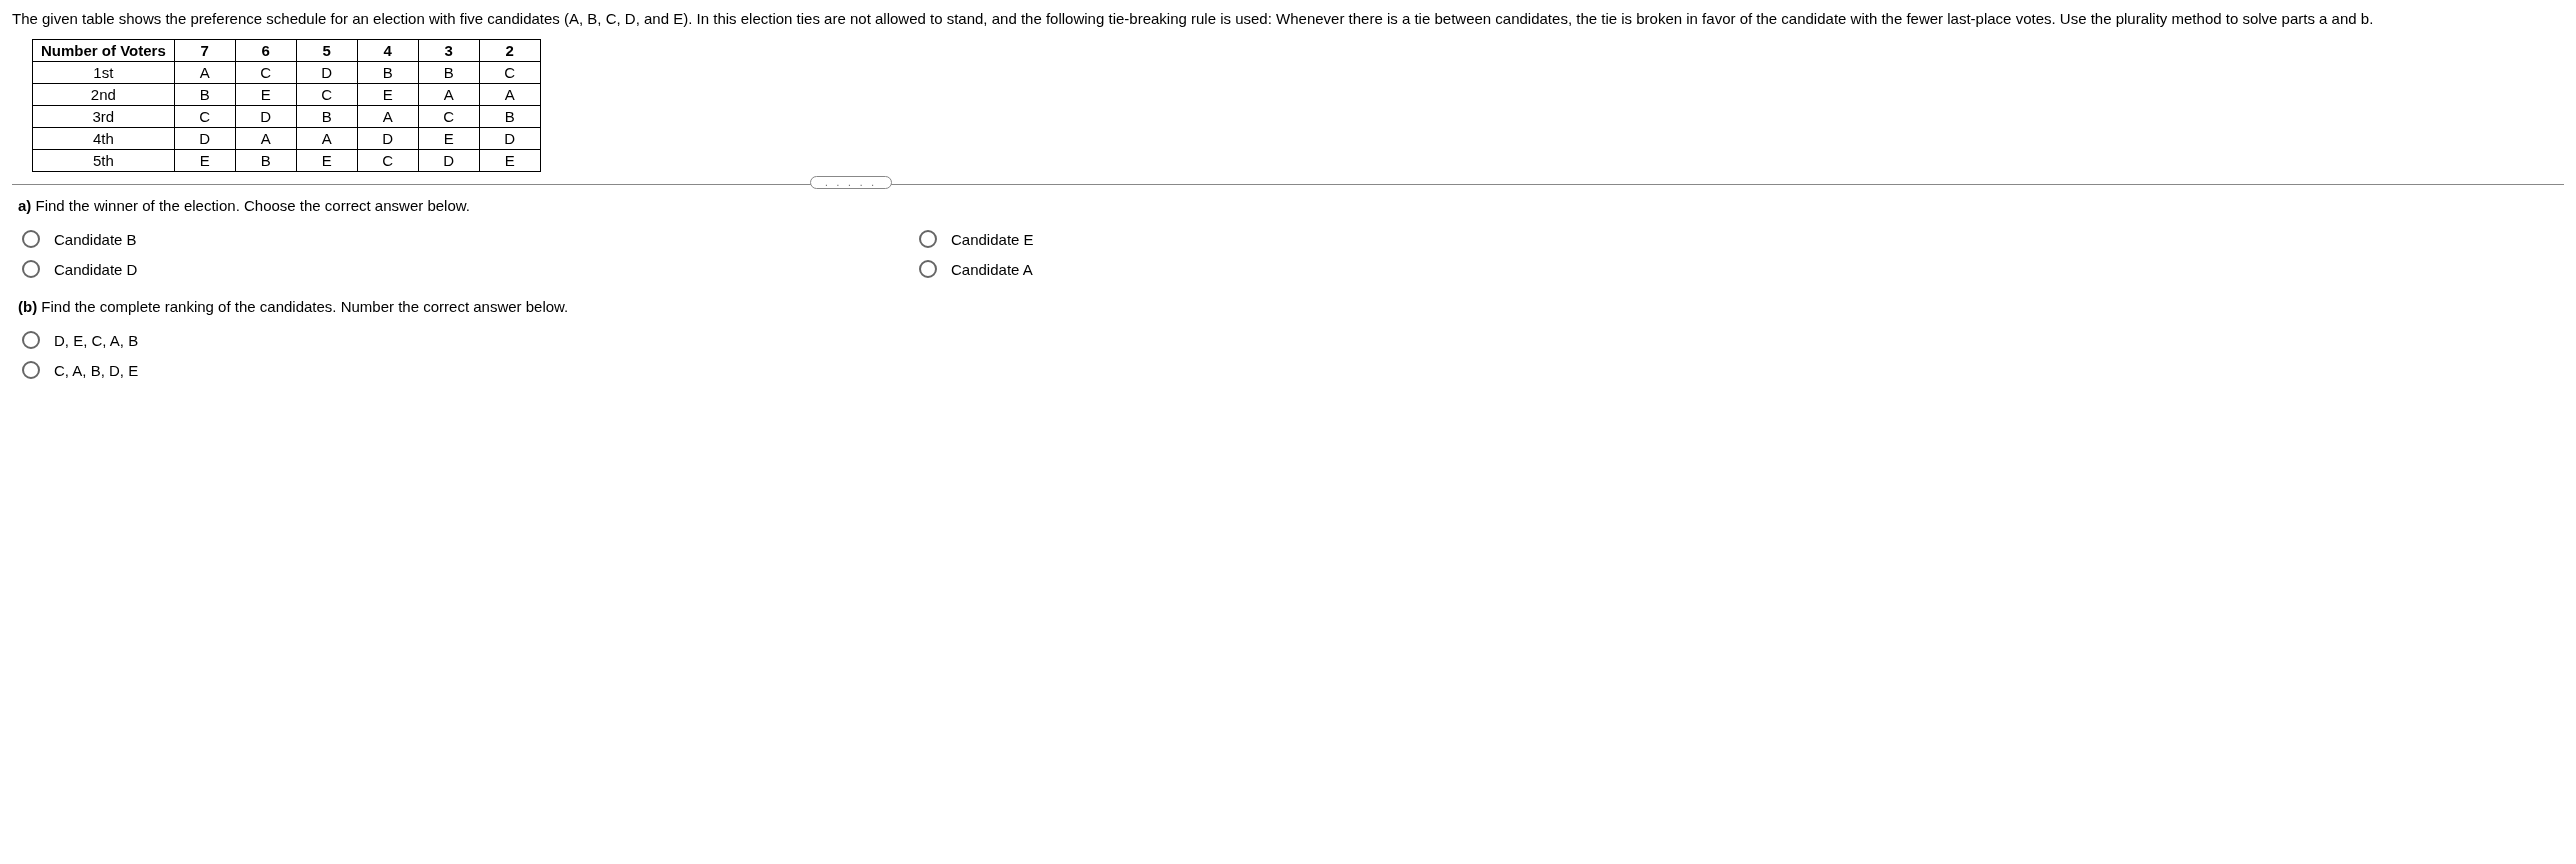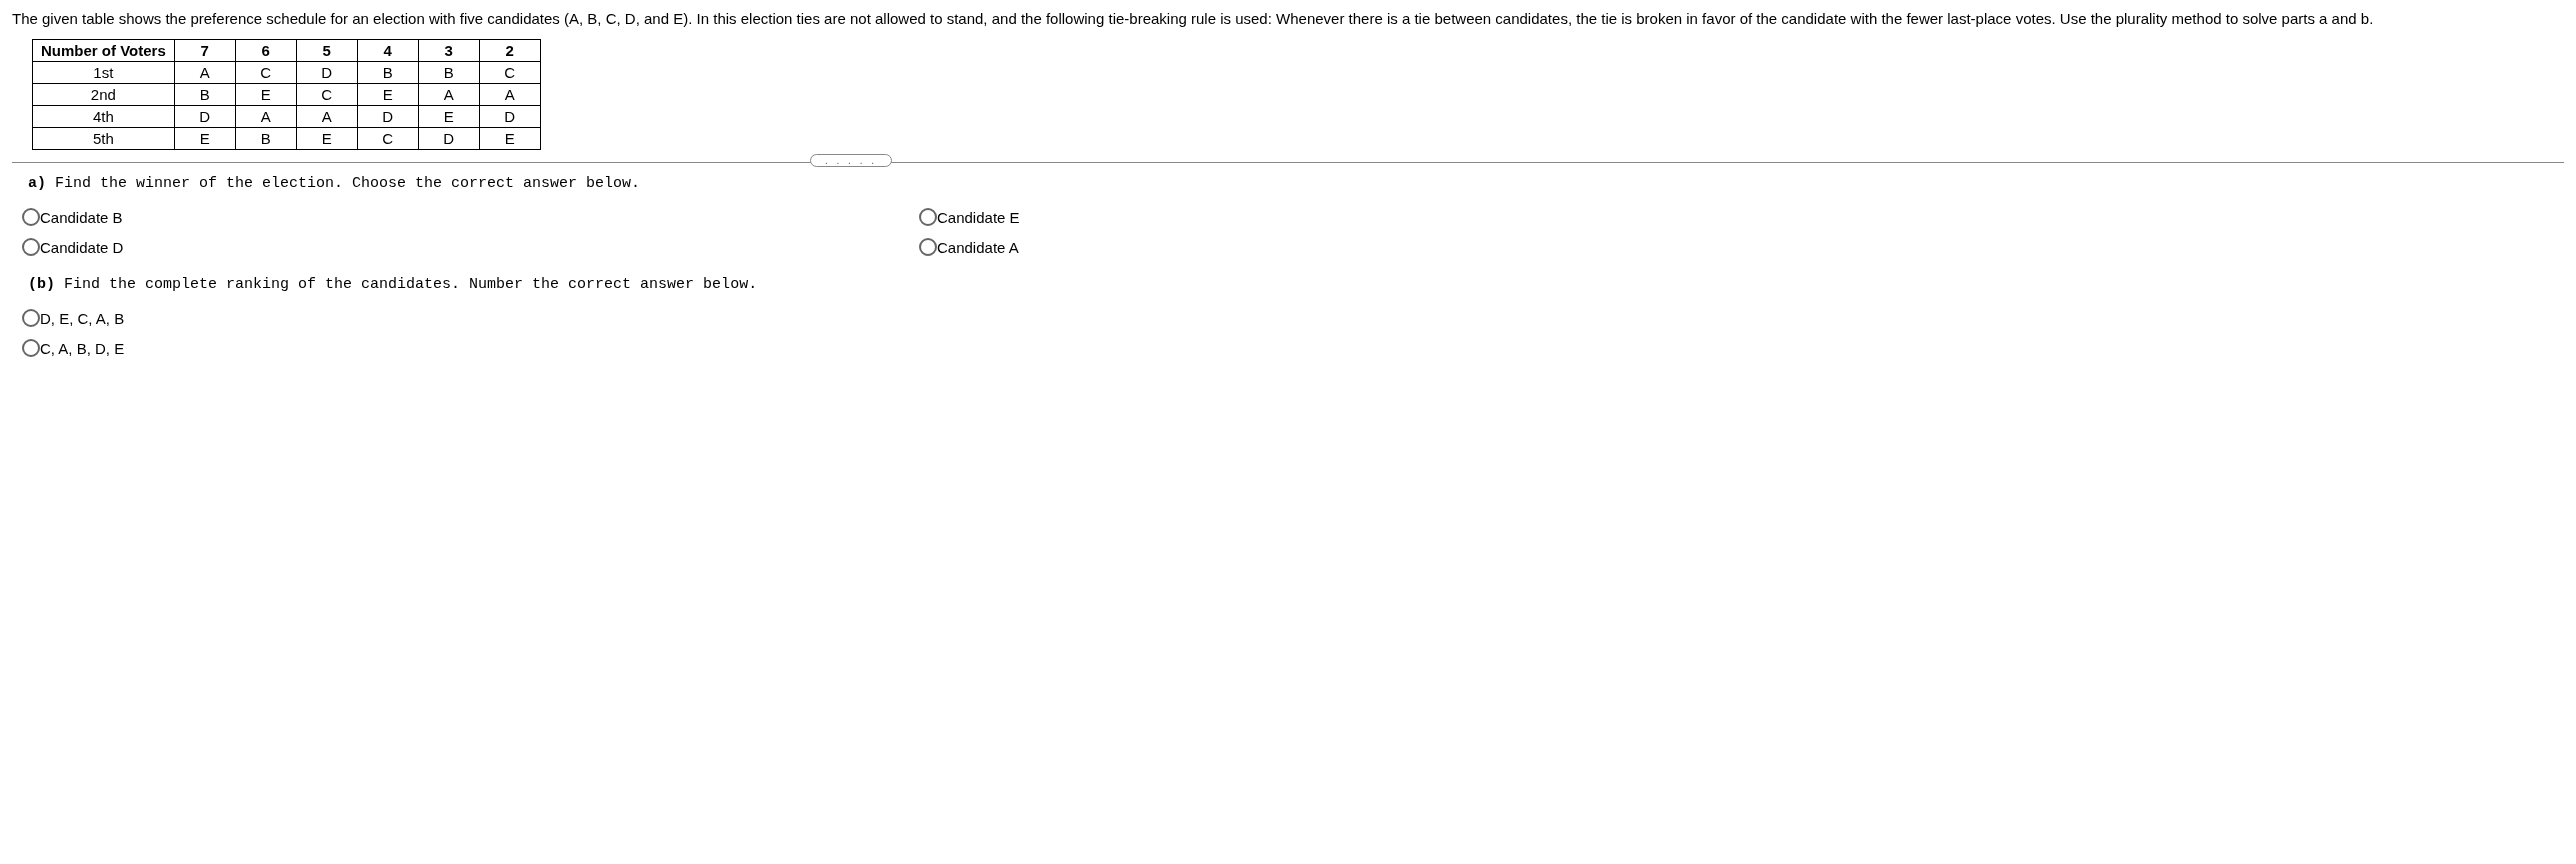--- a/index.html
+++ b/index.html
@@ -56,40 +56,40 @@
       top: -8px;
       background: #fff;
       border: 1px solid #888;
       border-radius: 10px;
       padding: 0px 14px;
       font-size: 10px;
       letter-spacing: 3px;
       color: #666;
     }
     .question-text {
-      margin: 10px 0 16px 16px;
-      font-family: Liberation Mono, monospace;
+      margin: 10px 0 16px 6px;
     }
     .options {
       display: flex;
       gap: 199px;
       margin-left: 10px;
       margin-bottom: 20px;
     }
     .option-col {
       display: flex;
       flex-direction: column;
       gap: 12px;
     }
     .option-col.first {
       width: 698px;
     }
     .option-row {
       display: flex;
       align-items: center;
+      gap: 14px;
     }
     .radio {
       width: 14px;
       height: 14px;
       border: 2px solid #666;
       border-radius: 50%;
       display: inline-flex;
       align-items: center;
       justify-content: center;
       flex-shrink: 0;
@@ -136,20 +136,29 @@
   <tr>
     <th class="row-header">2nd</th>
     <td>B</td>
     <td>E</td>
     <td>C</td>
     <td>E</td>
     <td>A</td>
     <td>A</td>
   </tr>
   <tr>
+    <th class="row-header">3rd</th>
+    <td>C</td>
+    <td>D</td>
+    <td>B</td>
+    <td>A</td>
+    <td>C</td>
+    <td>B</td>
+  </tr>
+  <tr>
     <th class="row-header">4th</th>
     <td>D</td>
     <td>A</td>
     <td>A</td>
     <td>D</td>
     <td>E</td>
     <td>D</td>
   </tr>
   <tr>
     <th class="row-header">5th</th>

